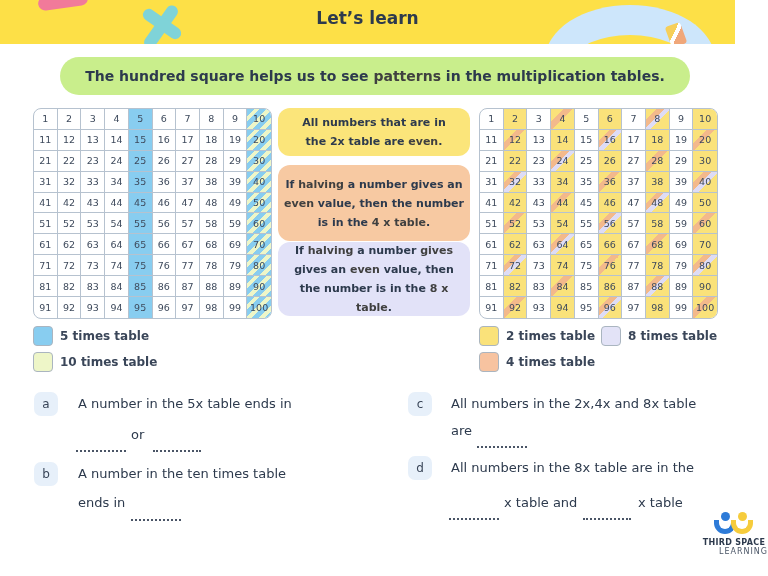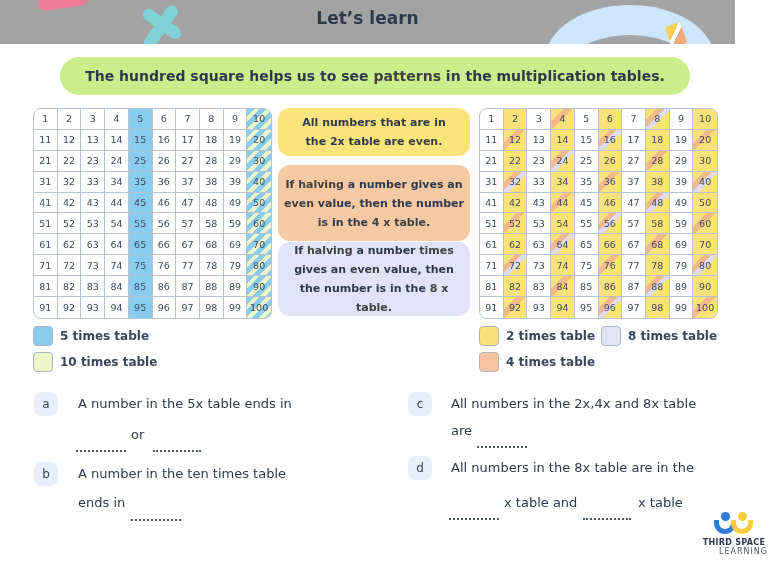--- a/index.html
+++ b/index.html
@@ -1,21 +1,21 @@
 <!DOCTYPE html>
 <html><head>
   <meta charset="utf-8">
   <style>
     * { box-sizing: border-box; margin: 0; padding: 0; }
     html, body { width: 768px; height: 576px; background: #ffffff; overflow: hidden; }
     body { font-family: "DejaVu Sans", sans-serif; color: #2f3b4c; position: relative; }
 
     .header {
       position: absolute; left: 0; top: 0; width: 735px; height: 44px;
-      background: #a3a3a3; overflow: hidden; padding-left: 29px;
+      background: #fde047; overflow: hidden; padding-left: 29px;
     }
     .header-title {
       position: absolute; left: 0; right: 0; top: 8px; text-align: center;
       font-size: 17px; font-weight: bold; color: #2d3a4d;
     }
     .deco-pink {
       position: absolute; left: 38px; top: -6px; width: 50px; height: 14px;
       background: #f17a9a; border-radius: 7px; transform: rotate(-8deg);
     }
     .deco-cross-a, .deco-cross-b {
@@ -333,21 +333,21 @@
 </div>
 
 <div class="info info-4x">
   <div>
     <span>If </span><span class="hl">halving</span><span> a number gives an </span><span class="hl">even</span><span> value, then the number is in the </span><span class="hl">4 x table</span><span>.</span>
   </div>
 </div>
 
 <div class="info info-8x">
   <div>
-    <span>If </span><span class="hl">halving</span><span> a number </span><span class="hl">times</span><span> gives an </span><span class="hl">even</span><span> value, then the number is in the </span><span class="hl">8 x table</span><span>.</span>
+    <span>If </span><span class="hl">halving</span><span> a number </span><span class="hl">gives</span><span> gives an </span><span class="hl">even</span><span> value, then the number is in the </span><span class="hl">8 x table</span><span>.</span>
   </div>
 </div>
 
 <div class="legend-item" style="left:33px; top:326px;align-items:center;">
   <span class="swatch sw-5"></span>
   <span>5 times table</span>
 </div>
 <div class="legend-item" style="left:33px; top:352px;">
   <span class="swatch sw-10"></span>
   <span>10 times table</span>

